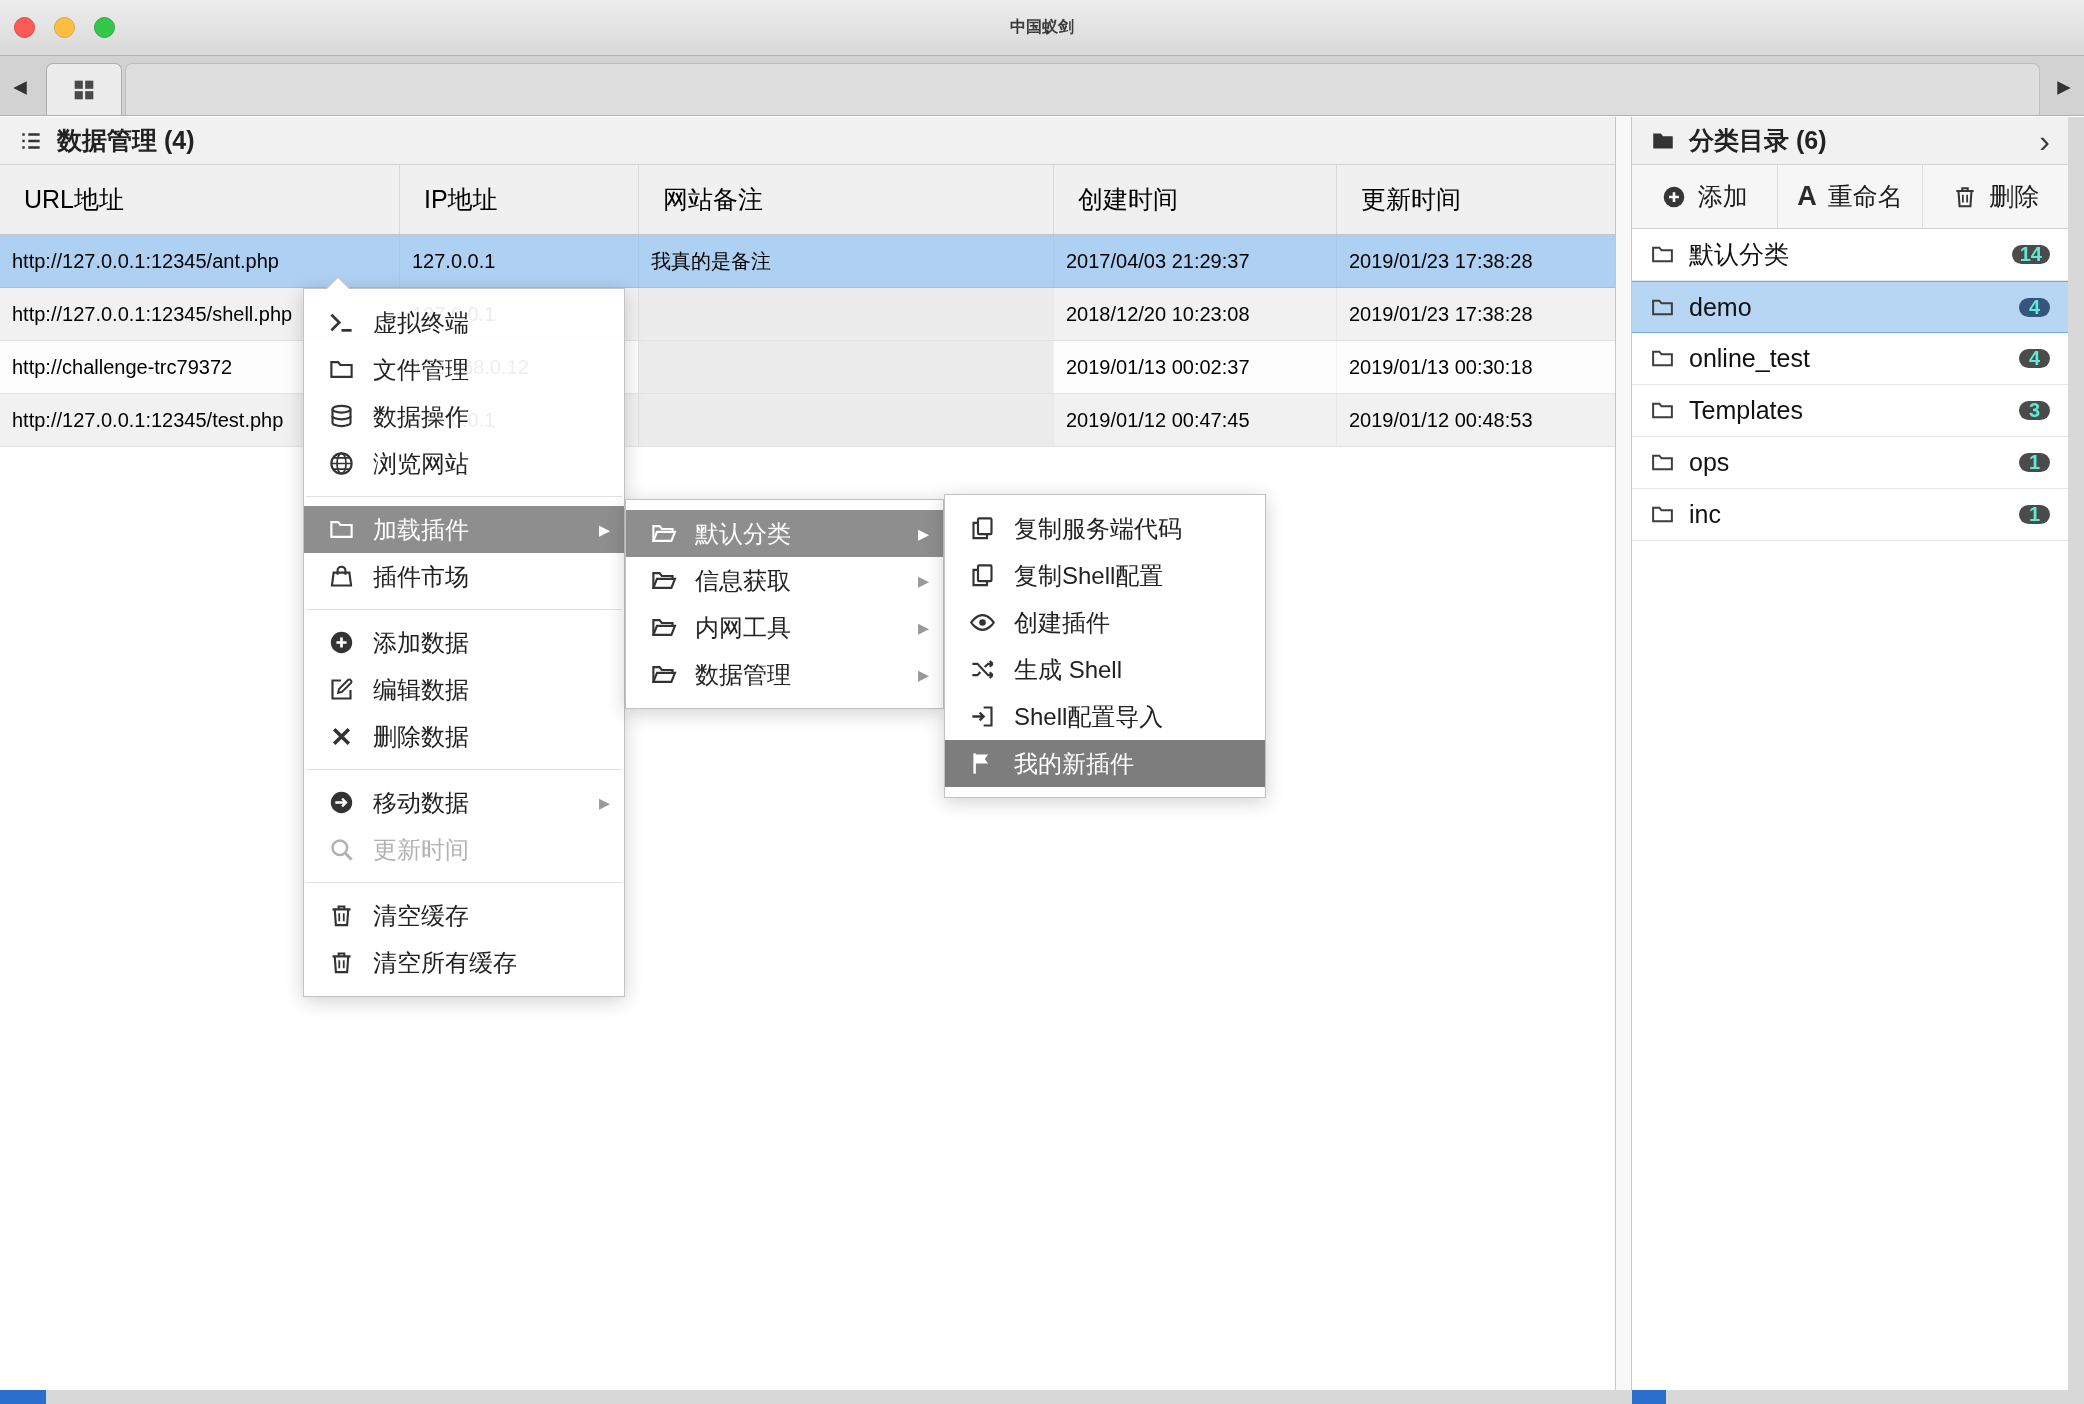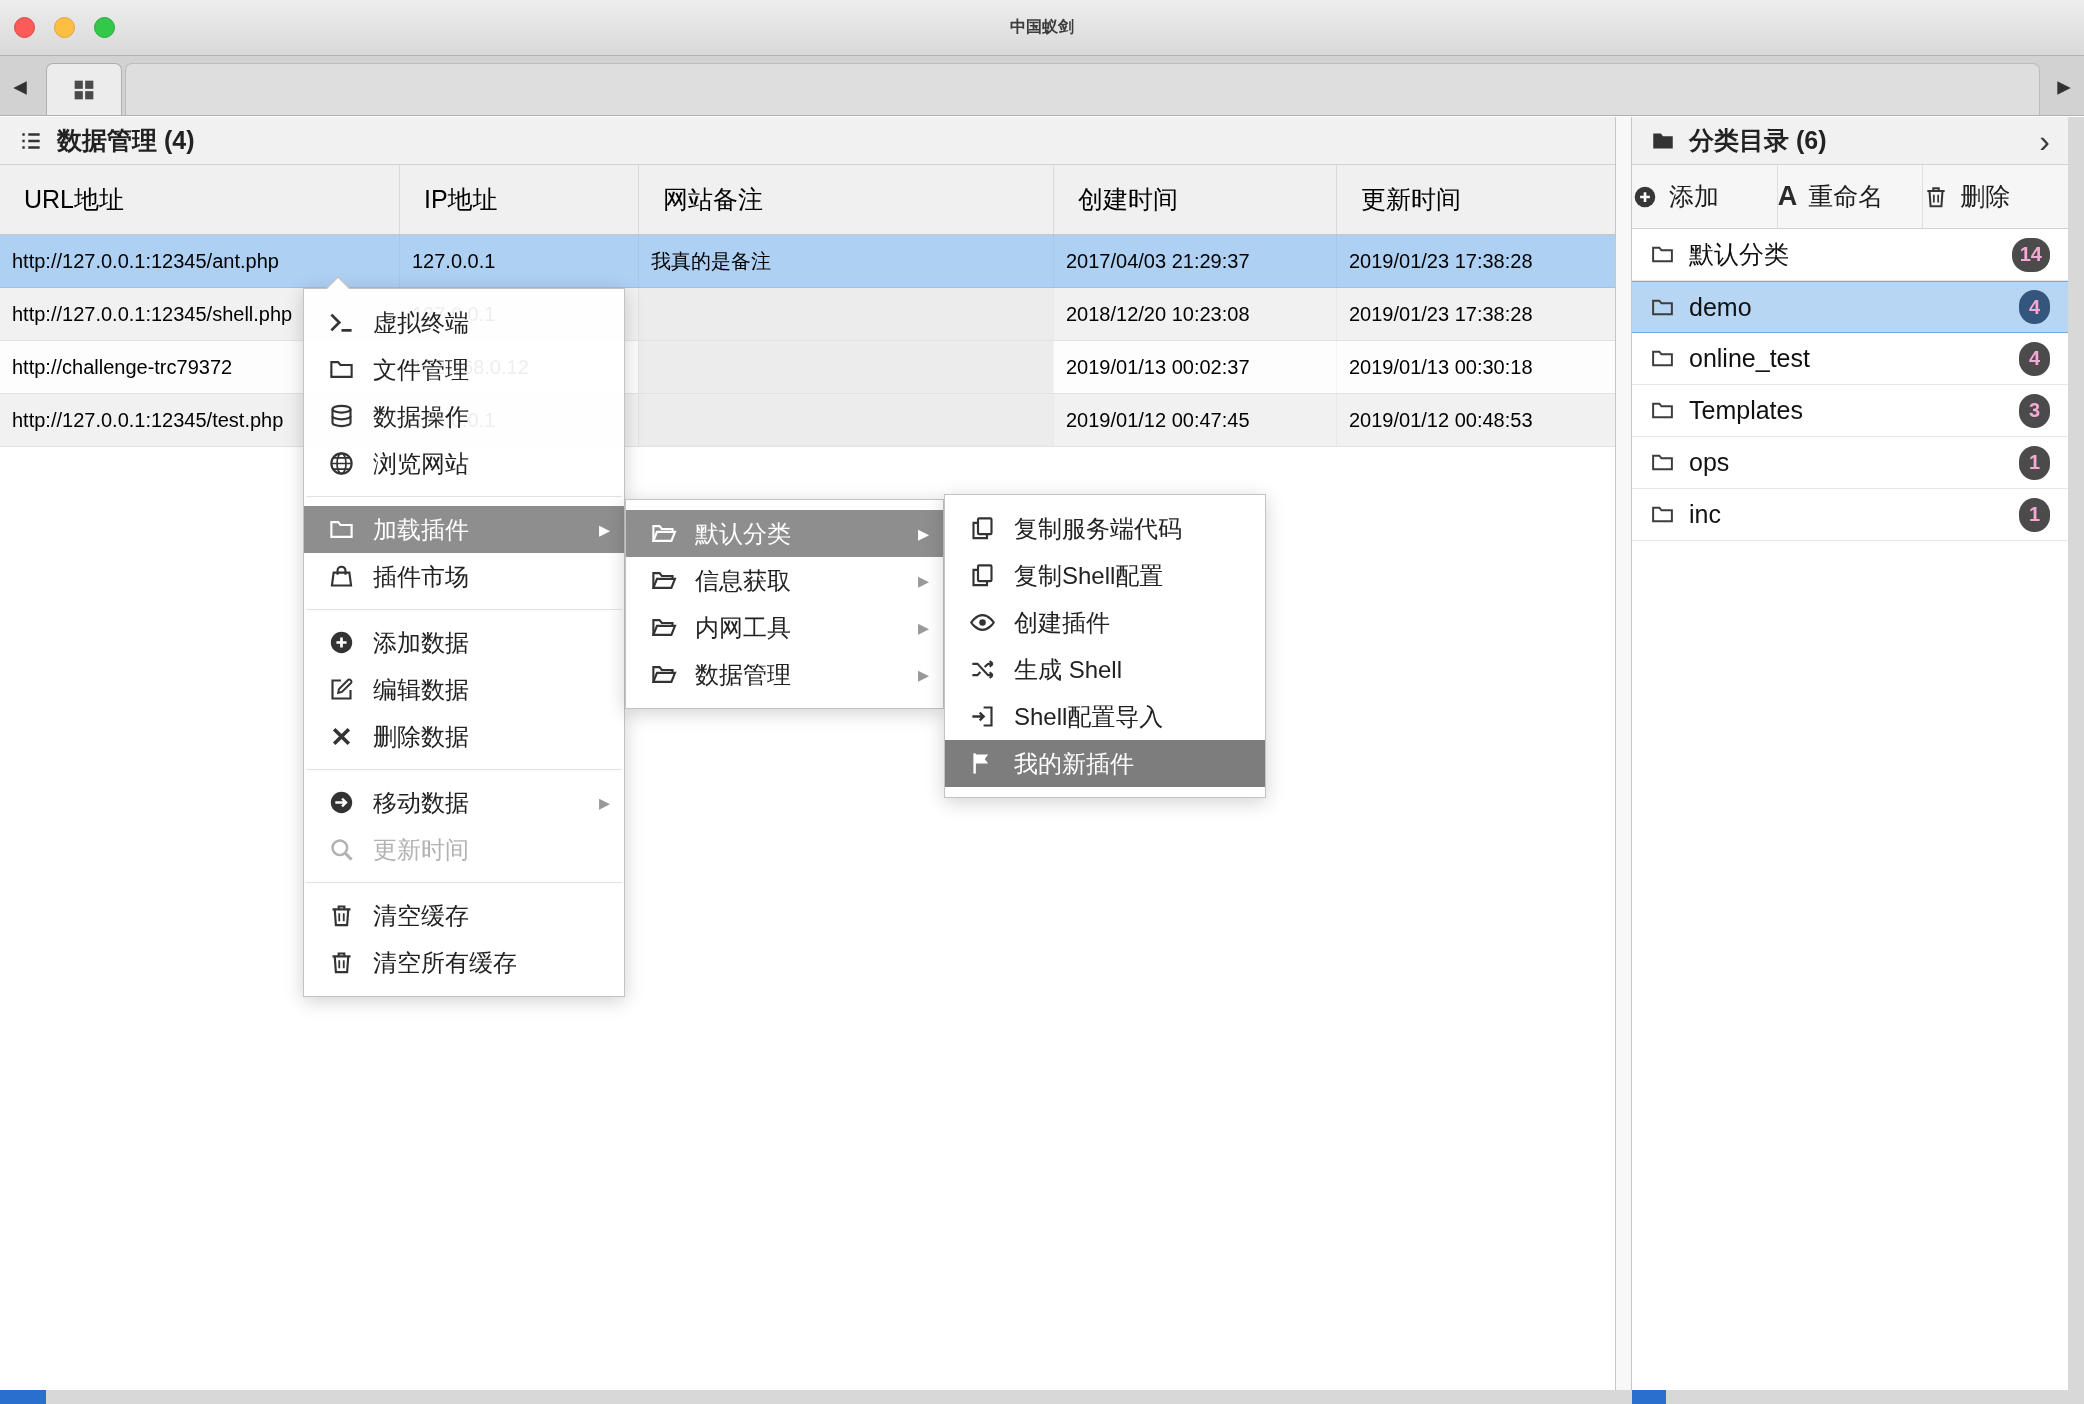--- a/index.html
+++ b/index.html
@@ -43,28 +43,28 @@
   .c-url{width:399px}.c-ip{width:239px}.c-note{width:415px}.c-created{width:283px}.c-updated{flex:1}
   .trow{display:flex;height:53px;font-size:20px;border-bottom:1px solid #e2e2e2;color:#000;background:#fdfdfd}
   .trow.alt{background:#f1f1f1}
   .trow .td{height:100%;display:flex;align-items:center;padding-left:12px;
     overflow:hidden;white-space:nowrap;border-left:1px solid rgba(0,0,0,.035)}
   .trow .td:first-child{border-left:none}
   .trow:not(.selected) .td.c-note{background:#ececec}
   .trow.selected{background:#aed0f2;border-bottom-color:#9bc2e9}
   
   .cat-toolbar{display:flex;height:64px;background:#f6f6f6;border-bottom:1px solid #d2d2d2;font-size:25px;color:#1d1d1d}
-  .cat-btn{flex:1;display:flex;align-items:center;gap:11px;border-left:1px solid #ddd}
+  .cat-btn{flex:1;display:flex;align-items:center;justify-content:center;gap:11px;border-left:1px solid #ddd}
   .cat-btn:first-child{border-left:none}
   .cat-btn .bicon{width:26px;height:26px;color:#363636;flex:none}
   .a-glyph{font-size:27px;font-weight:700;color:#2b2b2b}
   .cat-item{height:52px;display:flex;align-items:center;padding:0 18px;
     border-bottom:1px solid #e7e7e7;font-size:25px;color:#111;background:#fff}
   .cat-item .cicon{width:25px;height:25px;margin-right:14px;color:#3d3d3d;flex:none}
-  .badge{margin-left:auto;min-width:31px;height:34px;border-radius:16px;background:#4b4b4b;color:#f9a8d4;
+  .badge{margin-left:auto;min-width:31px;height:19px;border-radius:16px;background:#4b4b4b;color:#5eead4;
     font-size:20px;font-weight:700;display:flex;align-items:center;justify-content:center;padding:0 8px}
   .cat-item.selected{background:#b7d6f4;border-top:1px solid #74a9dc;border-bottom:1px solid #74a9dc}
   .cat-item.selected .badge{background:#34567c}
   
   .menu{position:absolute;background:rgba(255,255,255,.93);border:1px solid #c3c3c3;
     box-shadow:0 4px 18px rgba(0,0,0,.18);padding:10px 0;font-size:24px;color:#222}
   .menu-item{height:47px;display:flex;align-items:center;padding:0 14px 0 24px;white-space:nowrap}
   .menu-item .micon{width:27px;height:27px;margin-right:18px;color:#333;flex:none}
   .menu-item .arrow{margin-left:auto;color:#999;font-size:22px}
   .menu-item.hl{background:#8e8e8e;color:#fff}

